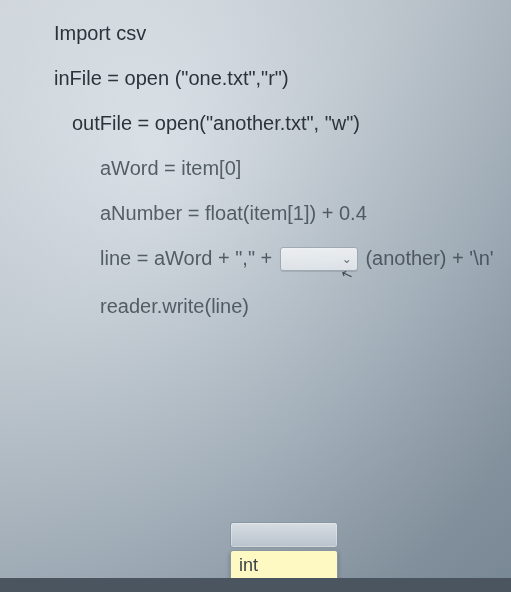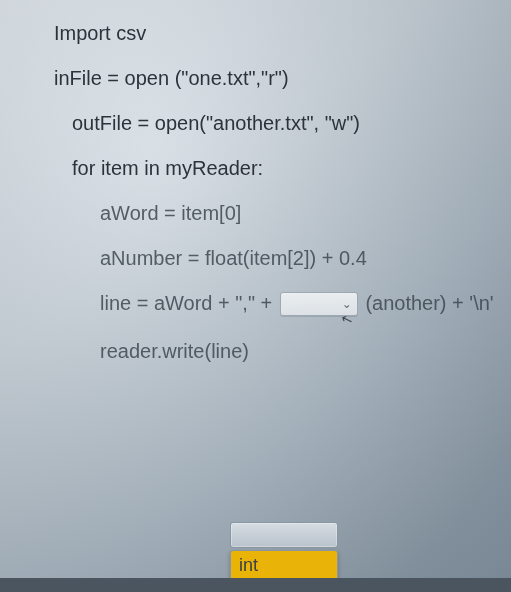--- a/index.html
+++ b/index.html
@@ -60,21 +60,21 @@
     .dd-closed {
       display:block;
       height:26px;
       background: linear-gradient(#d6dde3,#b9c3cc);
       border:1px solid #8a96a2;
       border-radius:3px;
       box-shadow: 0 0 0 1px rgba(255,255,255,0.3) inset;
     }
     .dd-open {
       margin-top:2px;
-      background:#eab308;
+      background:#fef9c3;
       border:1px solid #8a96a2;
       border-radius:3px;
       padding:4px 8px;
       color:#3a4148;
       font-size:18px;
       box-shadow: 0 2px 4px rgba(0,0,0,0.25);
     }
     
     .strip {
       position:absolute; left:0; right:0; bottom:0;
@@ -87,25 +87,24 @@
 
 <div class="code">
 
   <div class="line">Import csv</div>
 
   <div class="line">inFile = open ("one.txt","r")</div>
 
   <div class="line indent1">outFile = open("another.txt", "w")</div>
 
 
-  <div class="line indent1">for item in myReader:</div>
 
   <div class="line indent2 faded">aWord = item[0]</div>
 
-  <div class="line indent2 faded">aNumber = float(item[2]) + 0.4</div>
+  <div class="line indent2 faded">aNumber = float(item[1]) + 0.4</div>
 
   <div class="line indent2 faded">
     <span>line = aWord + "," + </span>
     <span class="blank1">
       <span class="chev">⌄</span>
       <span class="cursor">↖</span>
     </span>
     <span>(another) + '\n'</span>
   </div>
 

